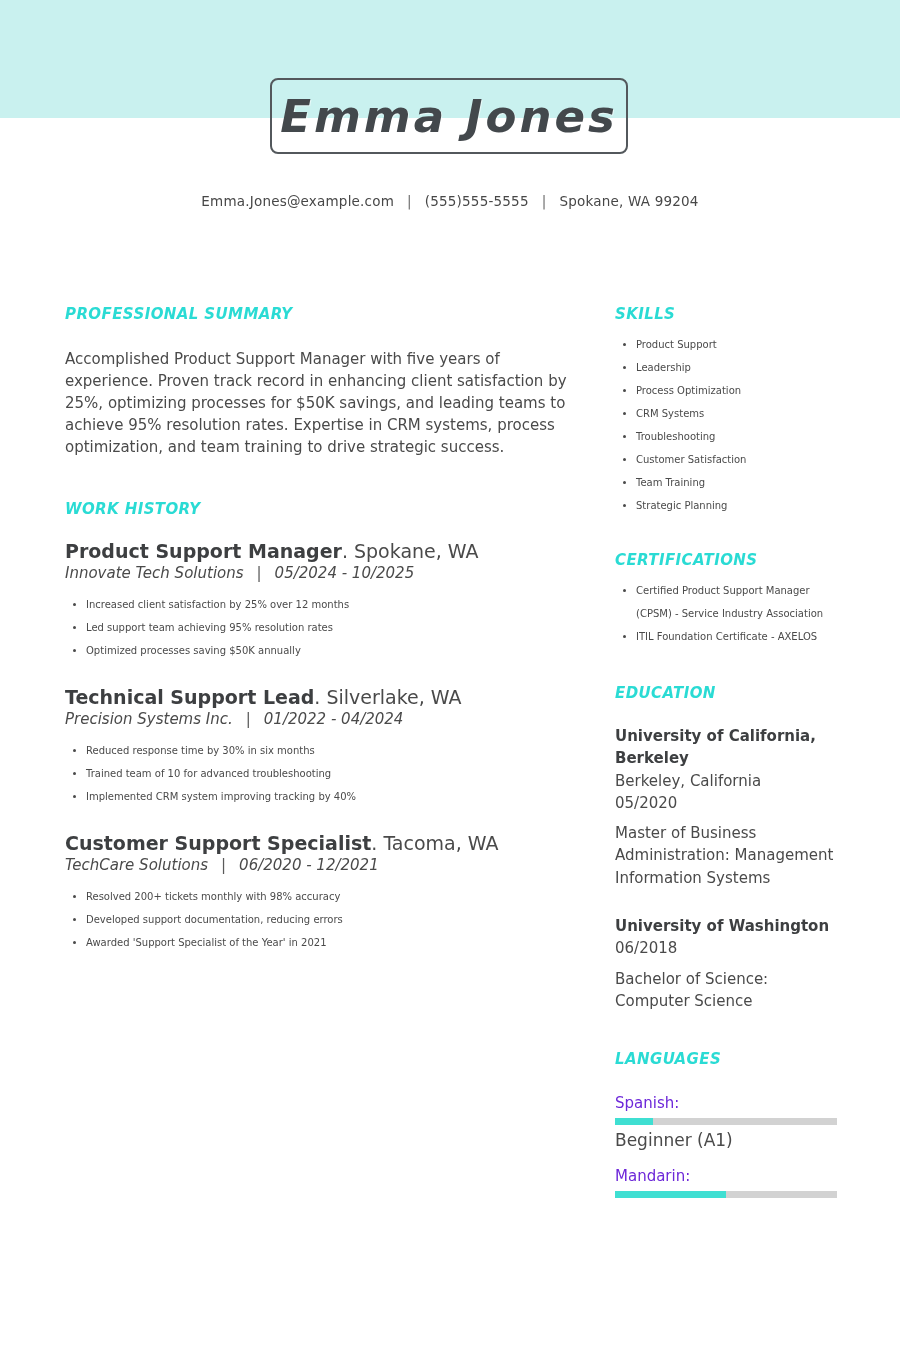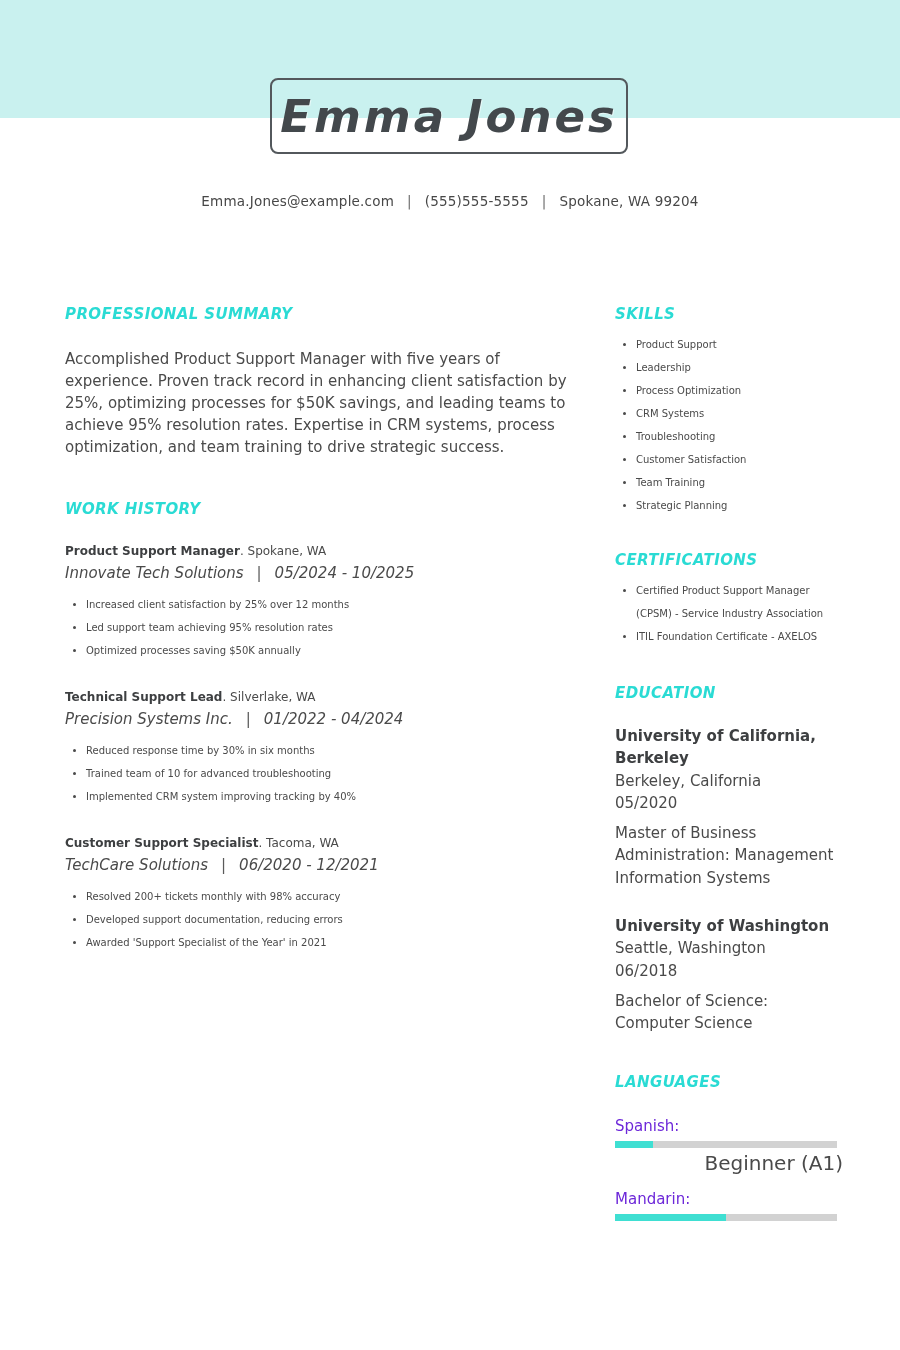--- a/index.html
+++ b/index.html
@@ -68,21 +68,21 @@
   }
   .summary-text {
     margin-top: 24px;
     font-size: 15px;
     line-height: 22px;
     color: #4a4a4a;
   }
   .work-heading { margin-top: 42px; }
   .jobs { margin-top: 21px; }
   .job { margin-bottom: 24px; }
-  .job-title-line { font-size: 12px; line-height: 22px; color: #4a4a4a; }
+  .job-title-line { font-size: 19px; line-height: 22px; color: #4a4a4a; }
   .job-title { font-weight: bold; color: #3d3f41; }
   .job-company-line { font-size: 15px; line-height: 22px; font-style: italic; color: #4a4a4a; }
   .job-pipe { margin: 0 13px; font-style: normal; color: #5a5a5a; }
   ul.bullet-list {
     margin-top: 9px;
     list-style: disc;
     padding-left: 21px;
   }
   ul.bullet-list li {
     font-size: 10px;
@@ -103,21 +103,21 @@
   .lang-heading { margin-top: 38px; }
   .langs { margin-top: 24px; }
   .lang-item + .lang-item { margin-top: 16px; }
   .lang-name { font-size: 15px; line-height: 20px; color: #6d28d9; }
   .lang-bar {
     margin-top: 5px;
     width: 222px; height: 7px;
     background: #d2d2d2;
   }
   .lang-bar-fill { height: 100%; background: #3fdfd2; }
-  .lang-level { margin-top: 5px; font-size: 20px; line-height: 20px; color: #4a4a4a; text-align: right; }
+  .lang-level { margin-top: 5px; font-size: 17px; line-height: 20px; color: #4a4a4a; }
 </style>
 </head>
 <body>
 
 <div class="banner"></div>
 
 <div class="name-box">
   <div class="name-text">Emma Jones</div>
 </div>
 
@@ -194,21 +194,20 @@
 
       <div class="edu-entry">
         <div class="edu-school">University of California, Berkeley</div>
         <div class="edu-line">Berkeley, California</div>
         <div class="edu-line">05/2020</div>
         <div class="edu-degree">Master of Business Administration: Management Information Systems</div>
       </div>
 
       <div class="edu-entry">
         <div class="edu-school">University of Washington</div>
-        <div class="edu-line">Seattle, Washington</div>
         <div class="edu-line">06/2018</div>
         <div class="edu-degree">Bachelor of Science: Computer Science</div>
       </div>
 
     </div>
 
     <h2 class="section-heading lang-heading">LANGUAGES</h2>
     <div class="langs">
 
       <div class="lang-item">

